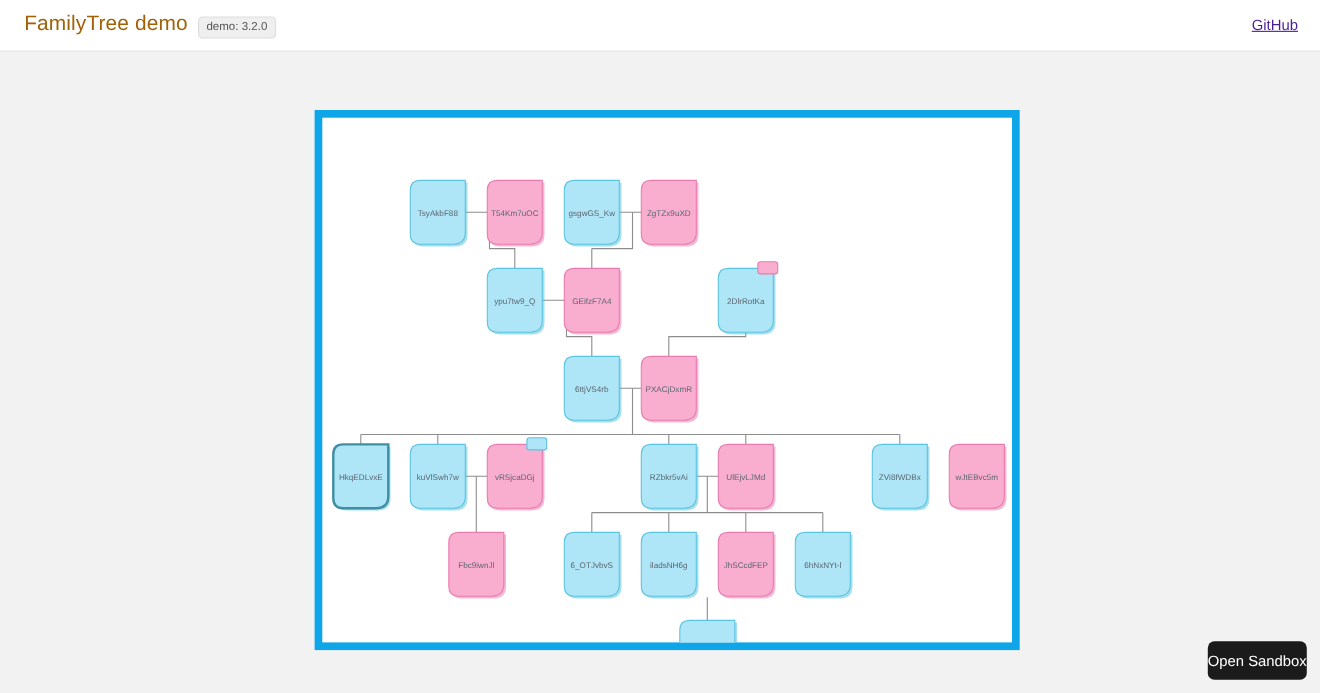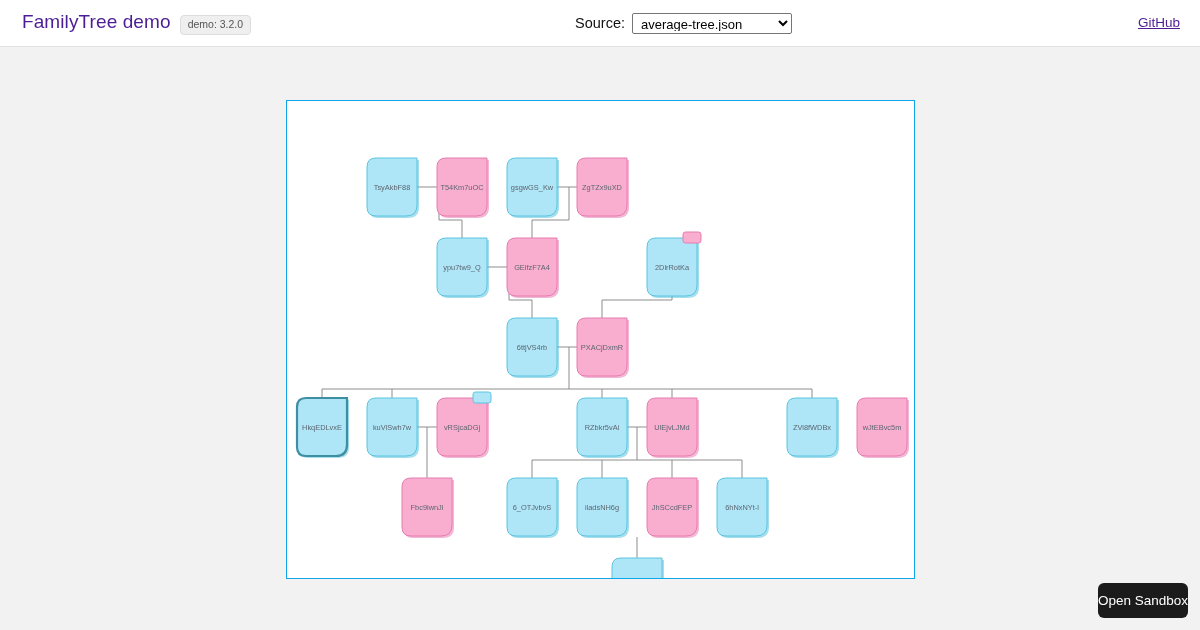--- a/index.html
+++ b/index.html
@@ -27,21 +27,21 @@
   }
   .brand {
     display: flex;
     align-items: baseline;
     gap: 9px;
     margin-left: 22px;
   }
   .brand-title {
     font-size: 19px;
     font-weight: 400;
-    color: #4c1d95;
+    color: #a16207;
     letter-spacing: 0.1px;
   }
   .version-badge {
     font-size: 10.5px;
     color: #555555;
     background: #efefef;
     border: 1px solid #dddddd;
     border-radius: 4px;
     padding: 3px 7px 4px 7px;
     line-height: 1;
@@ -88,21 +88,21 @@
     position: relative;
     height: 584px;
   }
   .tree-canvas {
     position: absolute;
     left: 286px;
     top: 53px;
     width: 627px;
     height: 477px;
     background: #ffffff;
-    border: 1px solid #0ea5e9;
+    border: 7px solid #0ea5e9;
   }
   .tree-canvas svg {
     display: block;
   }
 
   .node-label {
     font-family: "Liberation Sans", sans-serif;
     font-size: 7.4px;
     fill: #5c6670;
     text-anchor: middle;
@@ -128,24 +128,20 @@
 </style>
 </head>
 <body>
 
 <div class="header">
   <div class="brand">
     <span class="brand-title">FamilyTree demo</span>
     <span class="version-badge">demo: 3.2.0</span>
   </div>
 
-  <div class="source-group">
-    <span class="source-label">Source:</span>
-    <select class="source-select"><option>average-tree.json</option></select>
-  </div>
 
   <a class="github-link" href="#">GitHub</a>
 </div>
 
 <div class="stage">
   <div class="tree-canvas">
     <svg width="627" height="477" viewBox="286 53 627 477">
       <g id="connector-layer">
           <path d="M 416 139 H 461" fill="none" stroke="#8d8d8d" stroke-width="1"></path>
           <path d="M 438 139 V 172 H 461 V 190" fill="none" stroke="#8d8d8d" stroke-width="1"></path>

